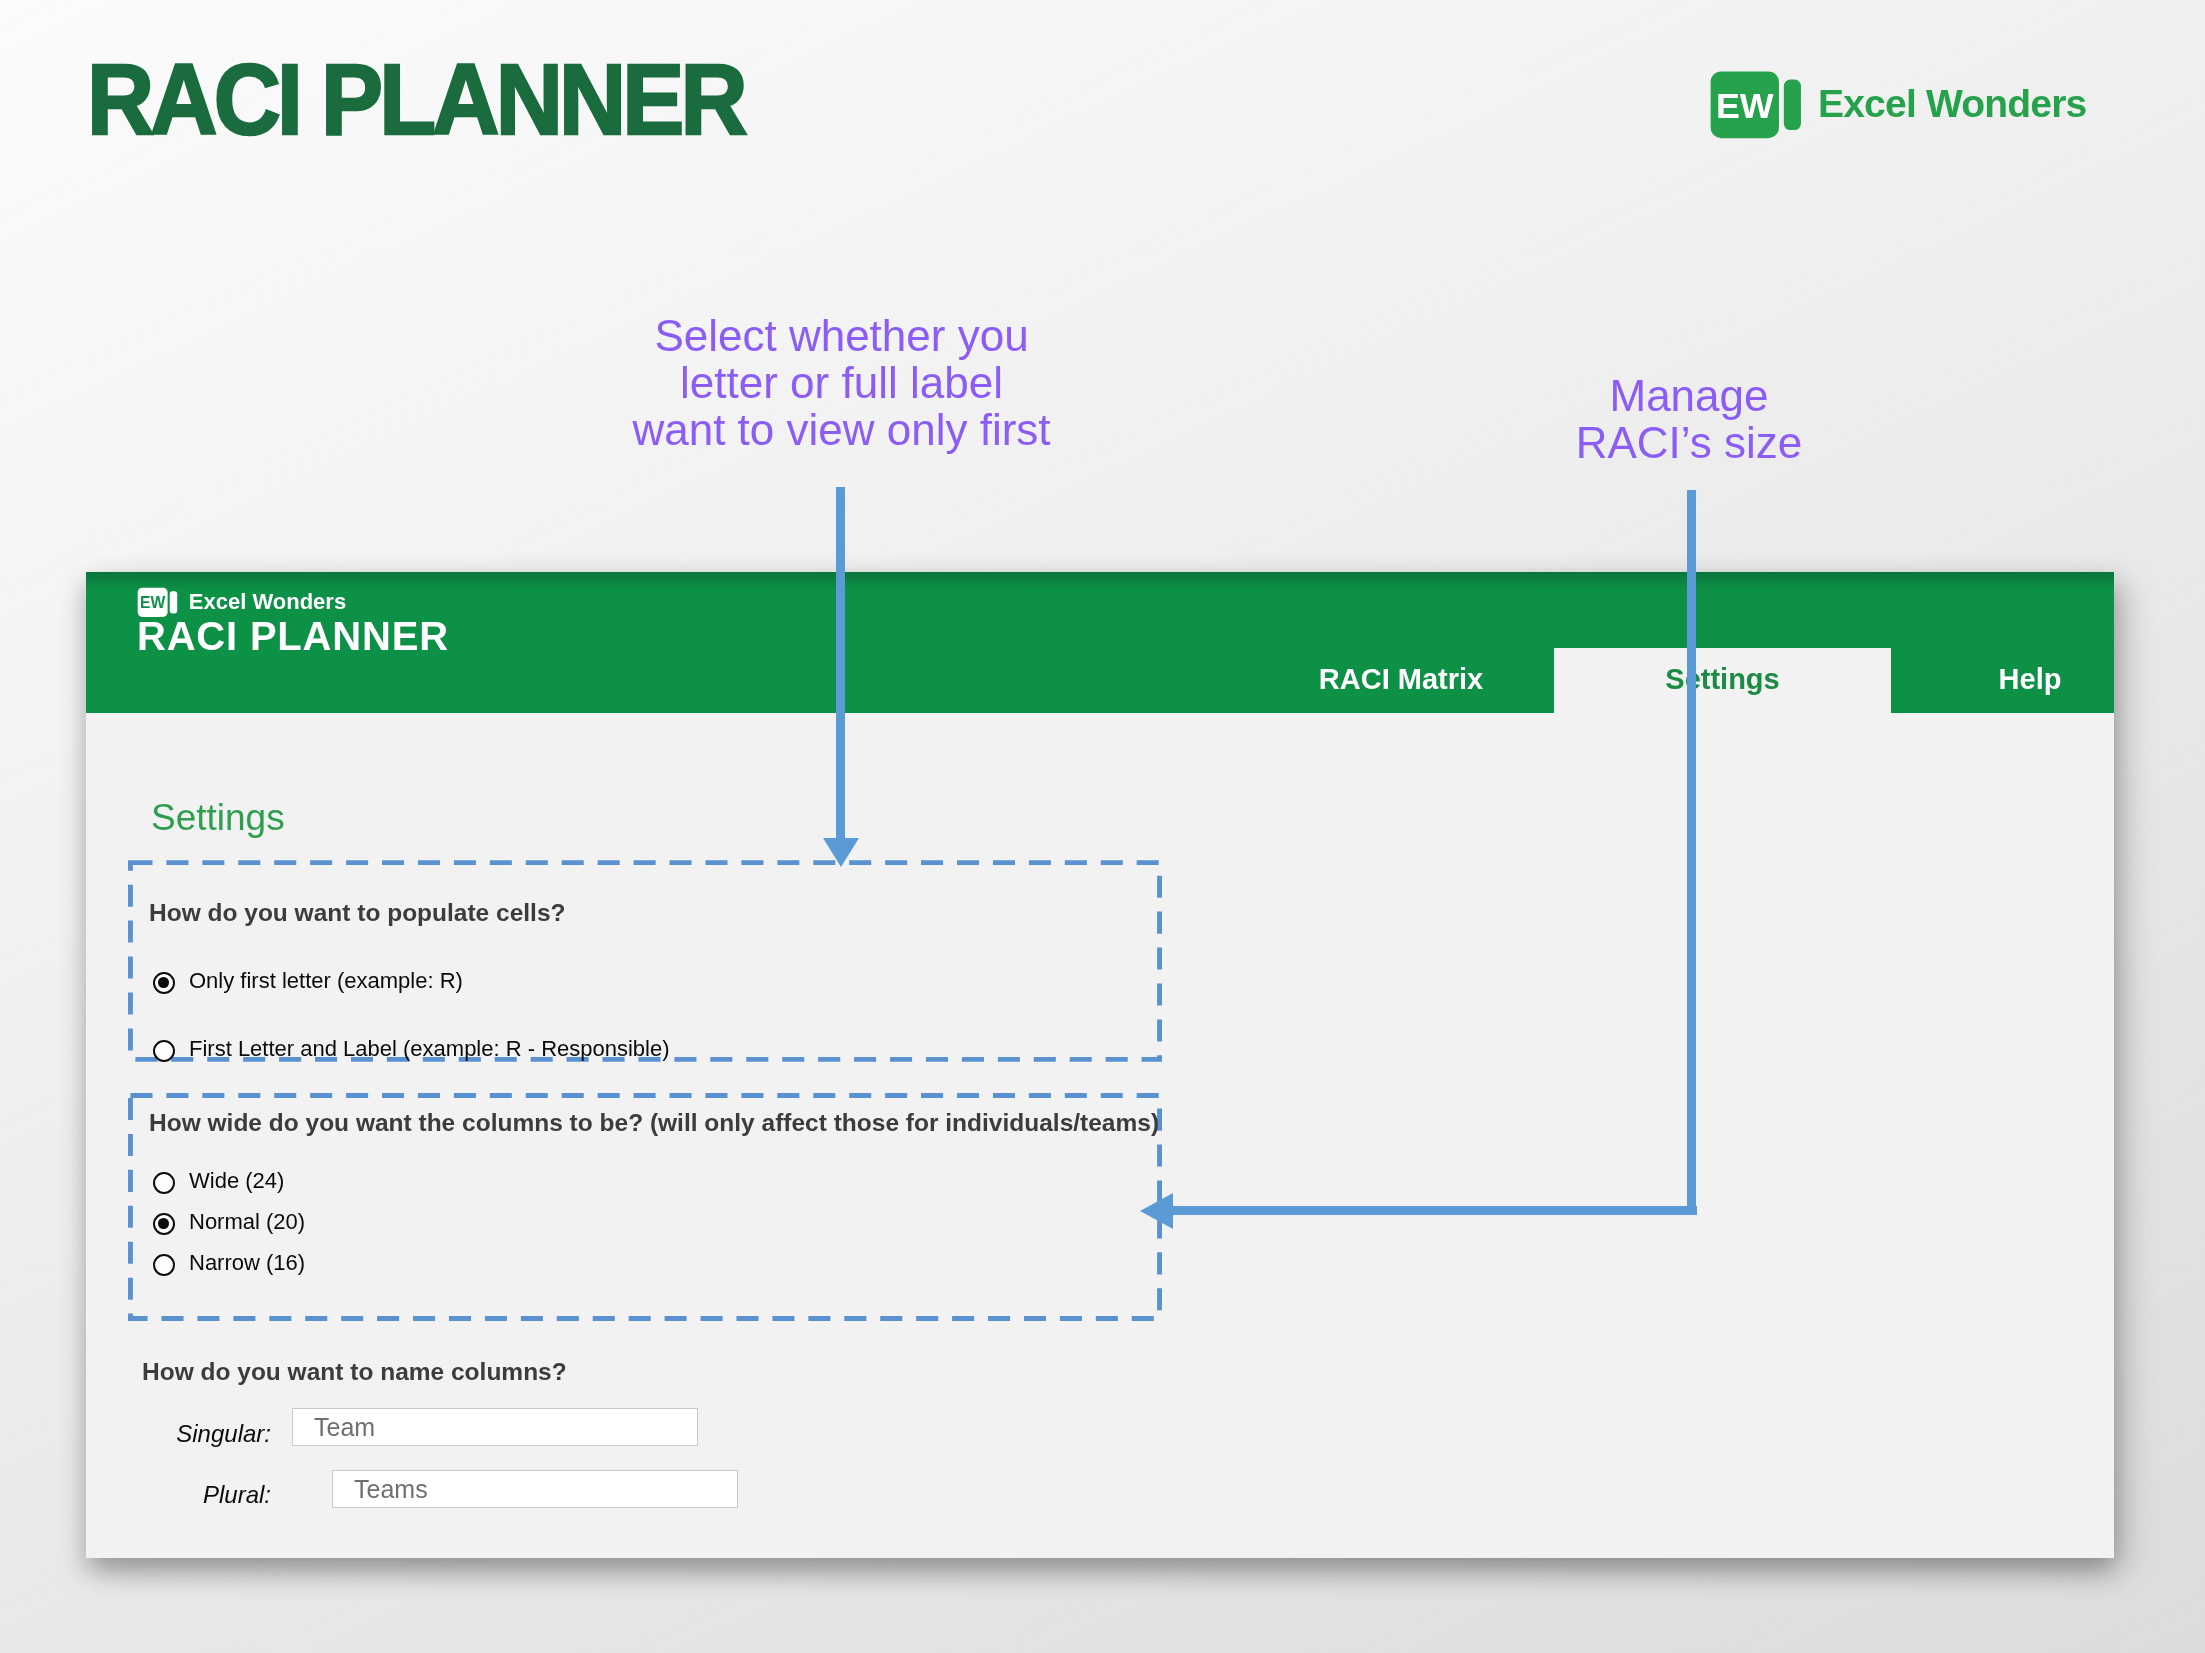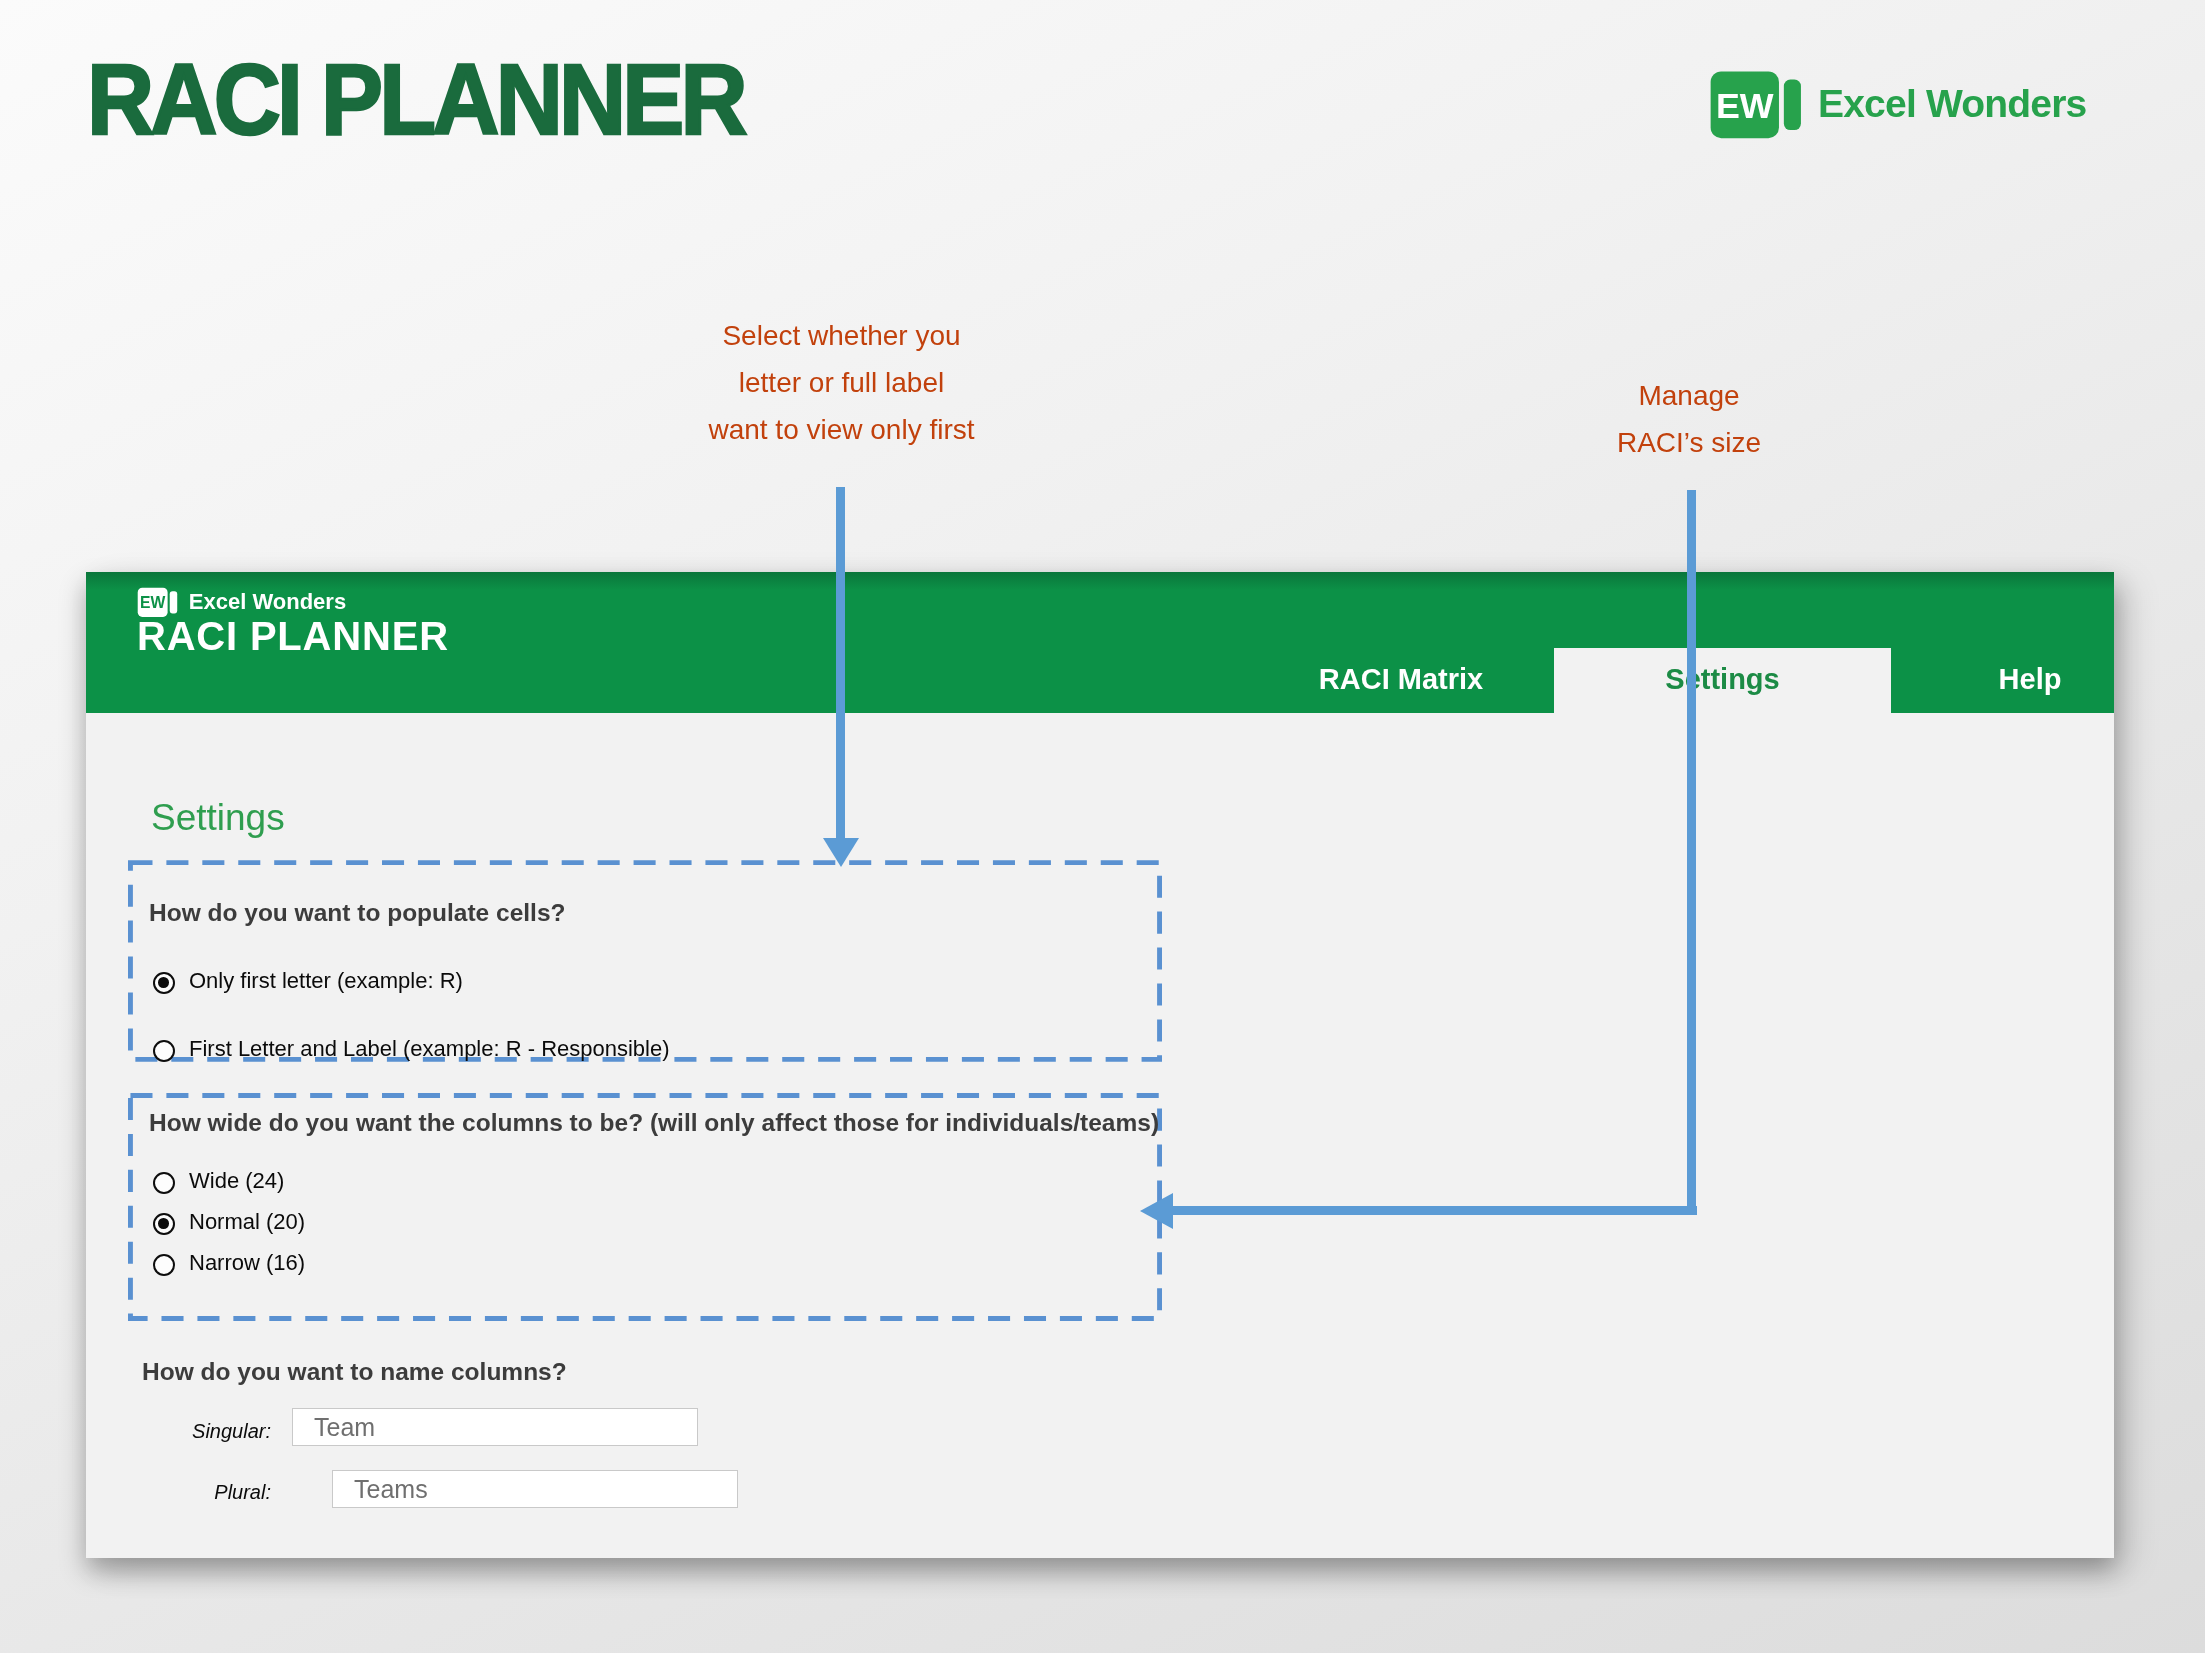--- a/index.html
+++ b/index.html
@@ -11,21 +11,21 @@
   
   .page-title{
     position:absolute;left:87px;top:42px;
     font-size:100px;font-weight:bold;letter-spacing:-4.1px;
     color:#1a6b3d;-webkit-text-stroke:2.5px #1a6b3d;
     transform:scaleX(.93);transform-origin:left top;white-space:nowrap;
   }
   .brand{position:absolute;left:1709px;top:64px;display:flex;align-items:center;gap:13px;}
   .brand-name{font-size:39px;font-weight:bold;color:#27a24c;letter-spacing:-0.8px;}
   
-  .callout{position:absolute;text-align:center;color:#c2410c;font-size:28px;line-height:47px;}
+  .callout{position:absolute;text-align:center;color:#8b5cf6;font-size:44px;line-height:47px;}
   .callout-populate{left:629px;top:312px;width:425px;}
   .callout-size{left:1548px;top:372px;width:282px;}
   
   .arrow-seg{position:absolute;background:#5b9bd5;z-index:50;}
   .a1-line{left:836px;top:487px;width:9px;height:351px;}
   .a1-head{position:absolute;left:823px;top:838px;width:0;height:0;z-index:50;
     border-left:18px solid transparent;border-right:18px solid transparent;border-top:29px solid #5b9bd5;}
   .a2-vline{left:1687px;top:490px;width:9px;height:716px;}
   .a2-hline{left:1173px;top:1206px;width:524px;height:9px;}
   .a2-head{position:absolute;left:1140px;top:1193px;width:0;height:0;z-index:50;
@@ -54,21 +54,21 @@
   .dashed-box svg{position:absolute;left:0;top:0;}
   .question{position:absolute;font-size:24.5px;font-weight:bold;color:#3c3c3c;white-space:nowrap;}
   .q1{left:63px;top:327px;}
   .q2{left:63px;top:537px;}
   .q3{left:56px;top:786px;}
   .opt-row{position:absolute;left:67px;display:flex;align-items:flex-end;gap:14px;height:28px;cursor:pointer;}
   .radio{width:22px;height:22px;border:2.5px solid #0d0d0d;border-radius:50%;background:#fdfdfd;
     box-sizing:border-box;position:relative;flex:0 0 auto;}
   .radio.selected::after{content:"";position:absolute;left:3.3px;top:3.3px;width:10.6px;height:10.6px;border-radius:50%;background:#0d0d0d;}
   .opt-label{font-size:22px;color:#0b0b0b;white-space:nowrap;}
-  .field-label{position:absolute;left:0;width:185px;text-align:right;font-size:20px;font-style:italic;color:#0b0b0b;}
+  .field-label{position:absolute;left:0;width:185px;text-align:right;font-size:24px;font-style:italic;color:#0b0b0b;}
   .text-input{position:absolute;left:206px;width:406px;height:38px;box-sizing:border-box;
     border:1.6px solid #c9c9c9;background:#ffffff;font-family:"Liberation Sans",sans-serif;
     font-size:25px;color:#6f6f6f;padding:0 0 0 21px;outline:none;}
 </style>
 </head>
 <body>
 
 <div class="page-title">RACI PLANNER</div>
 
 <div class="brand">

